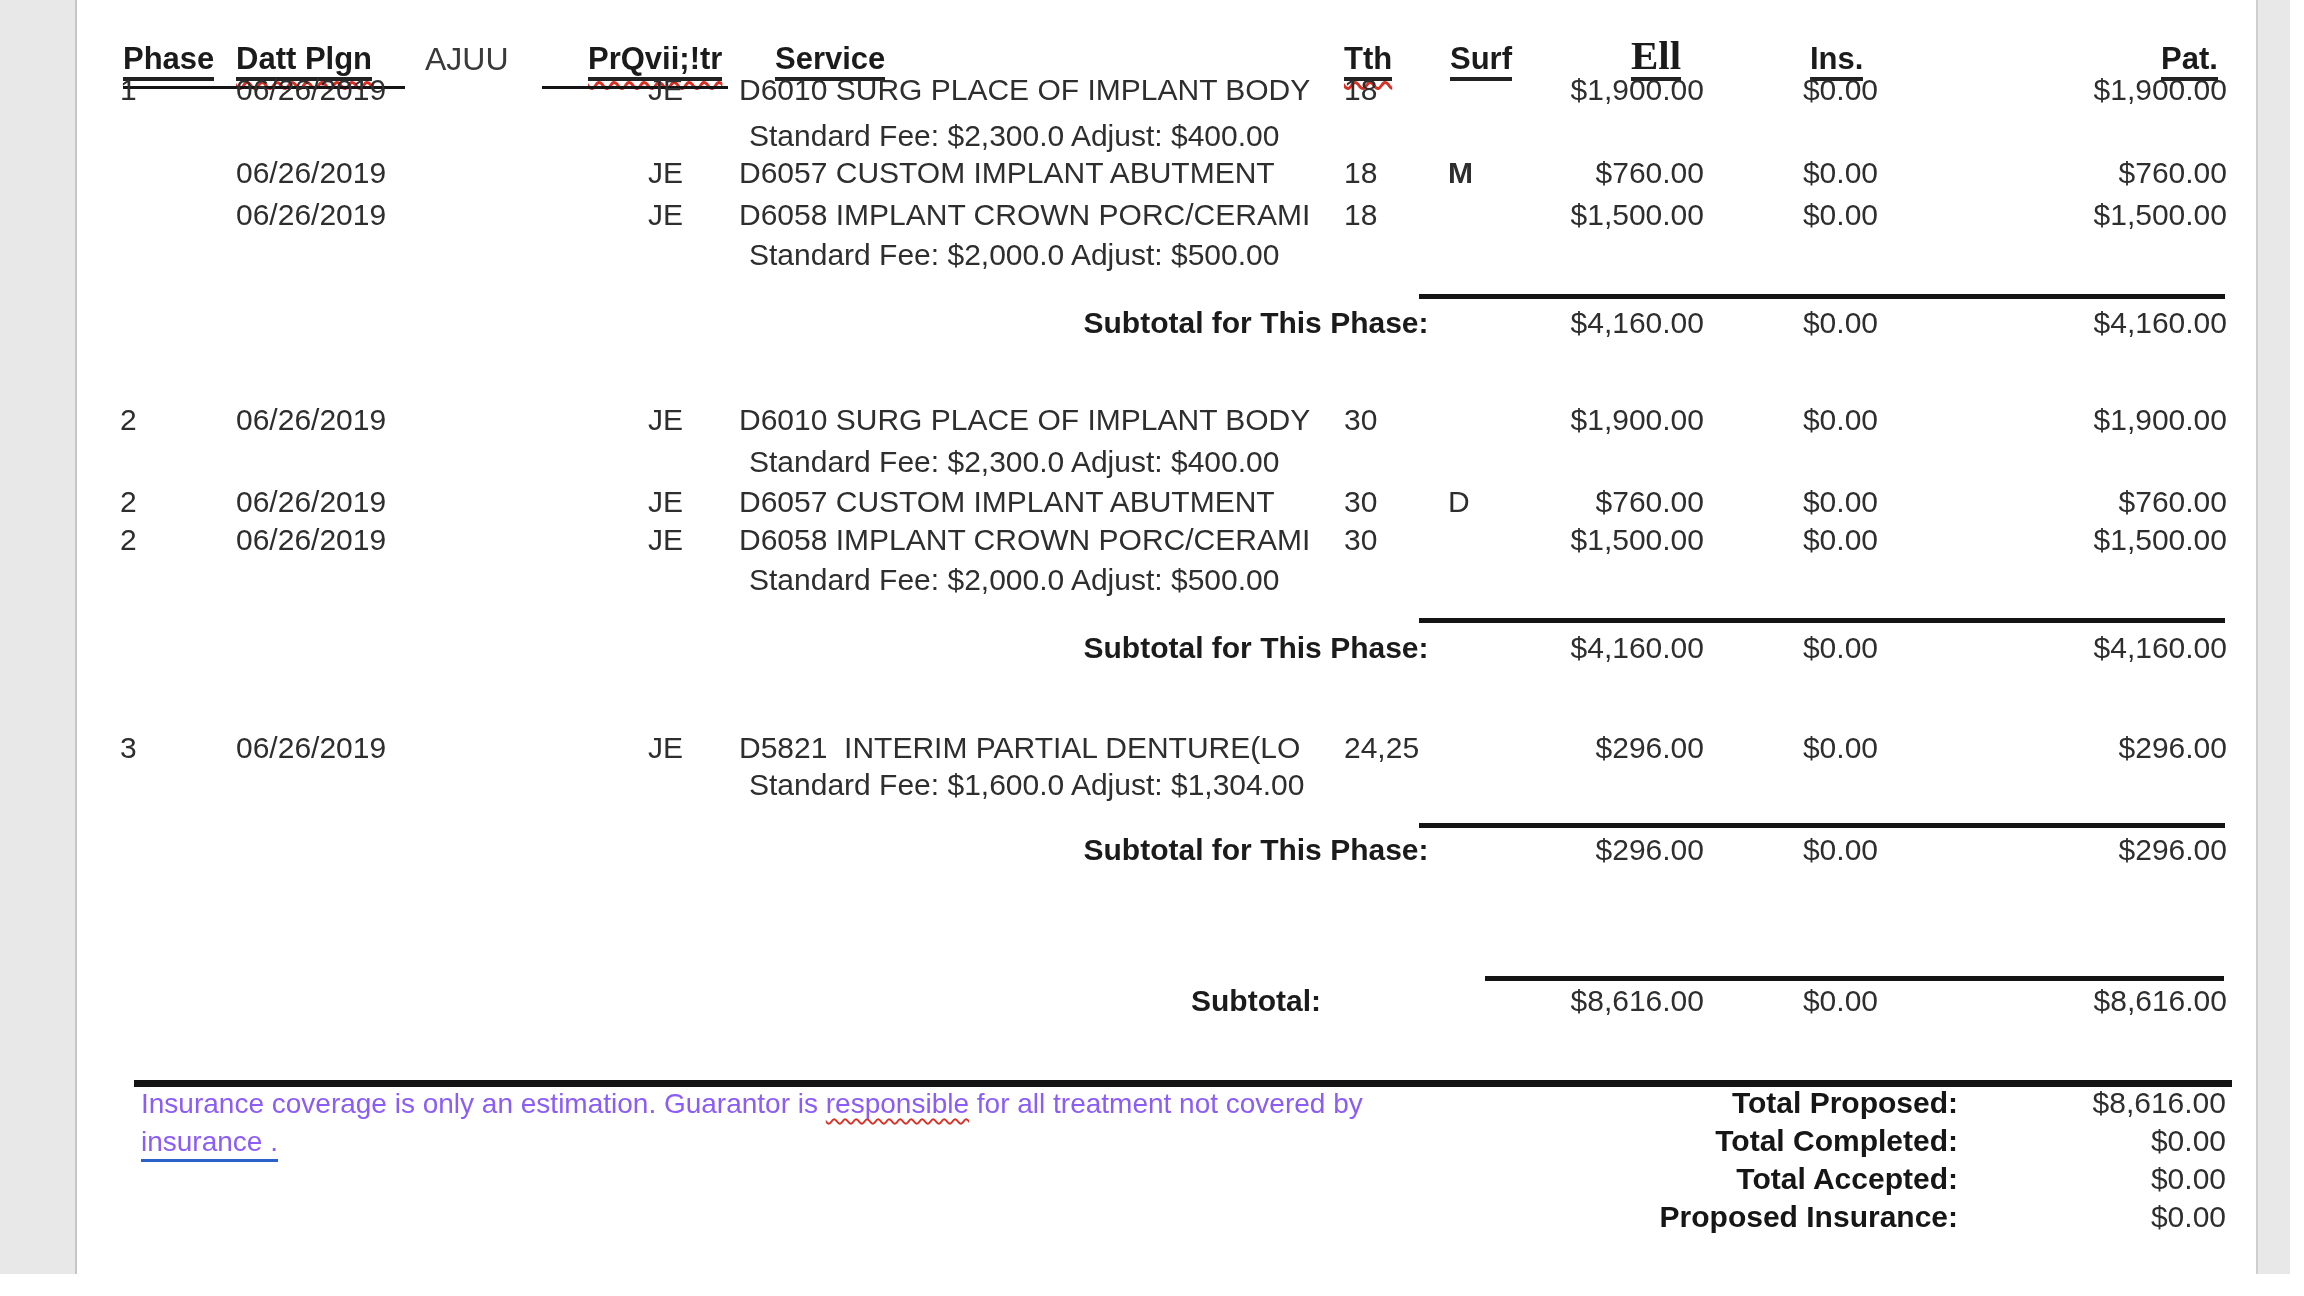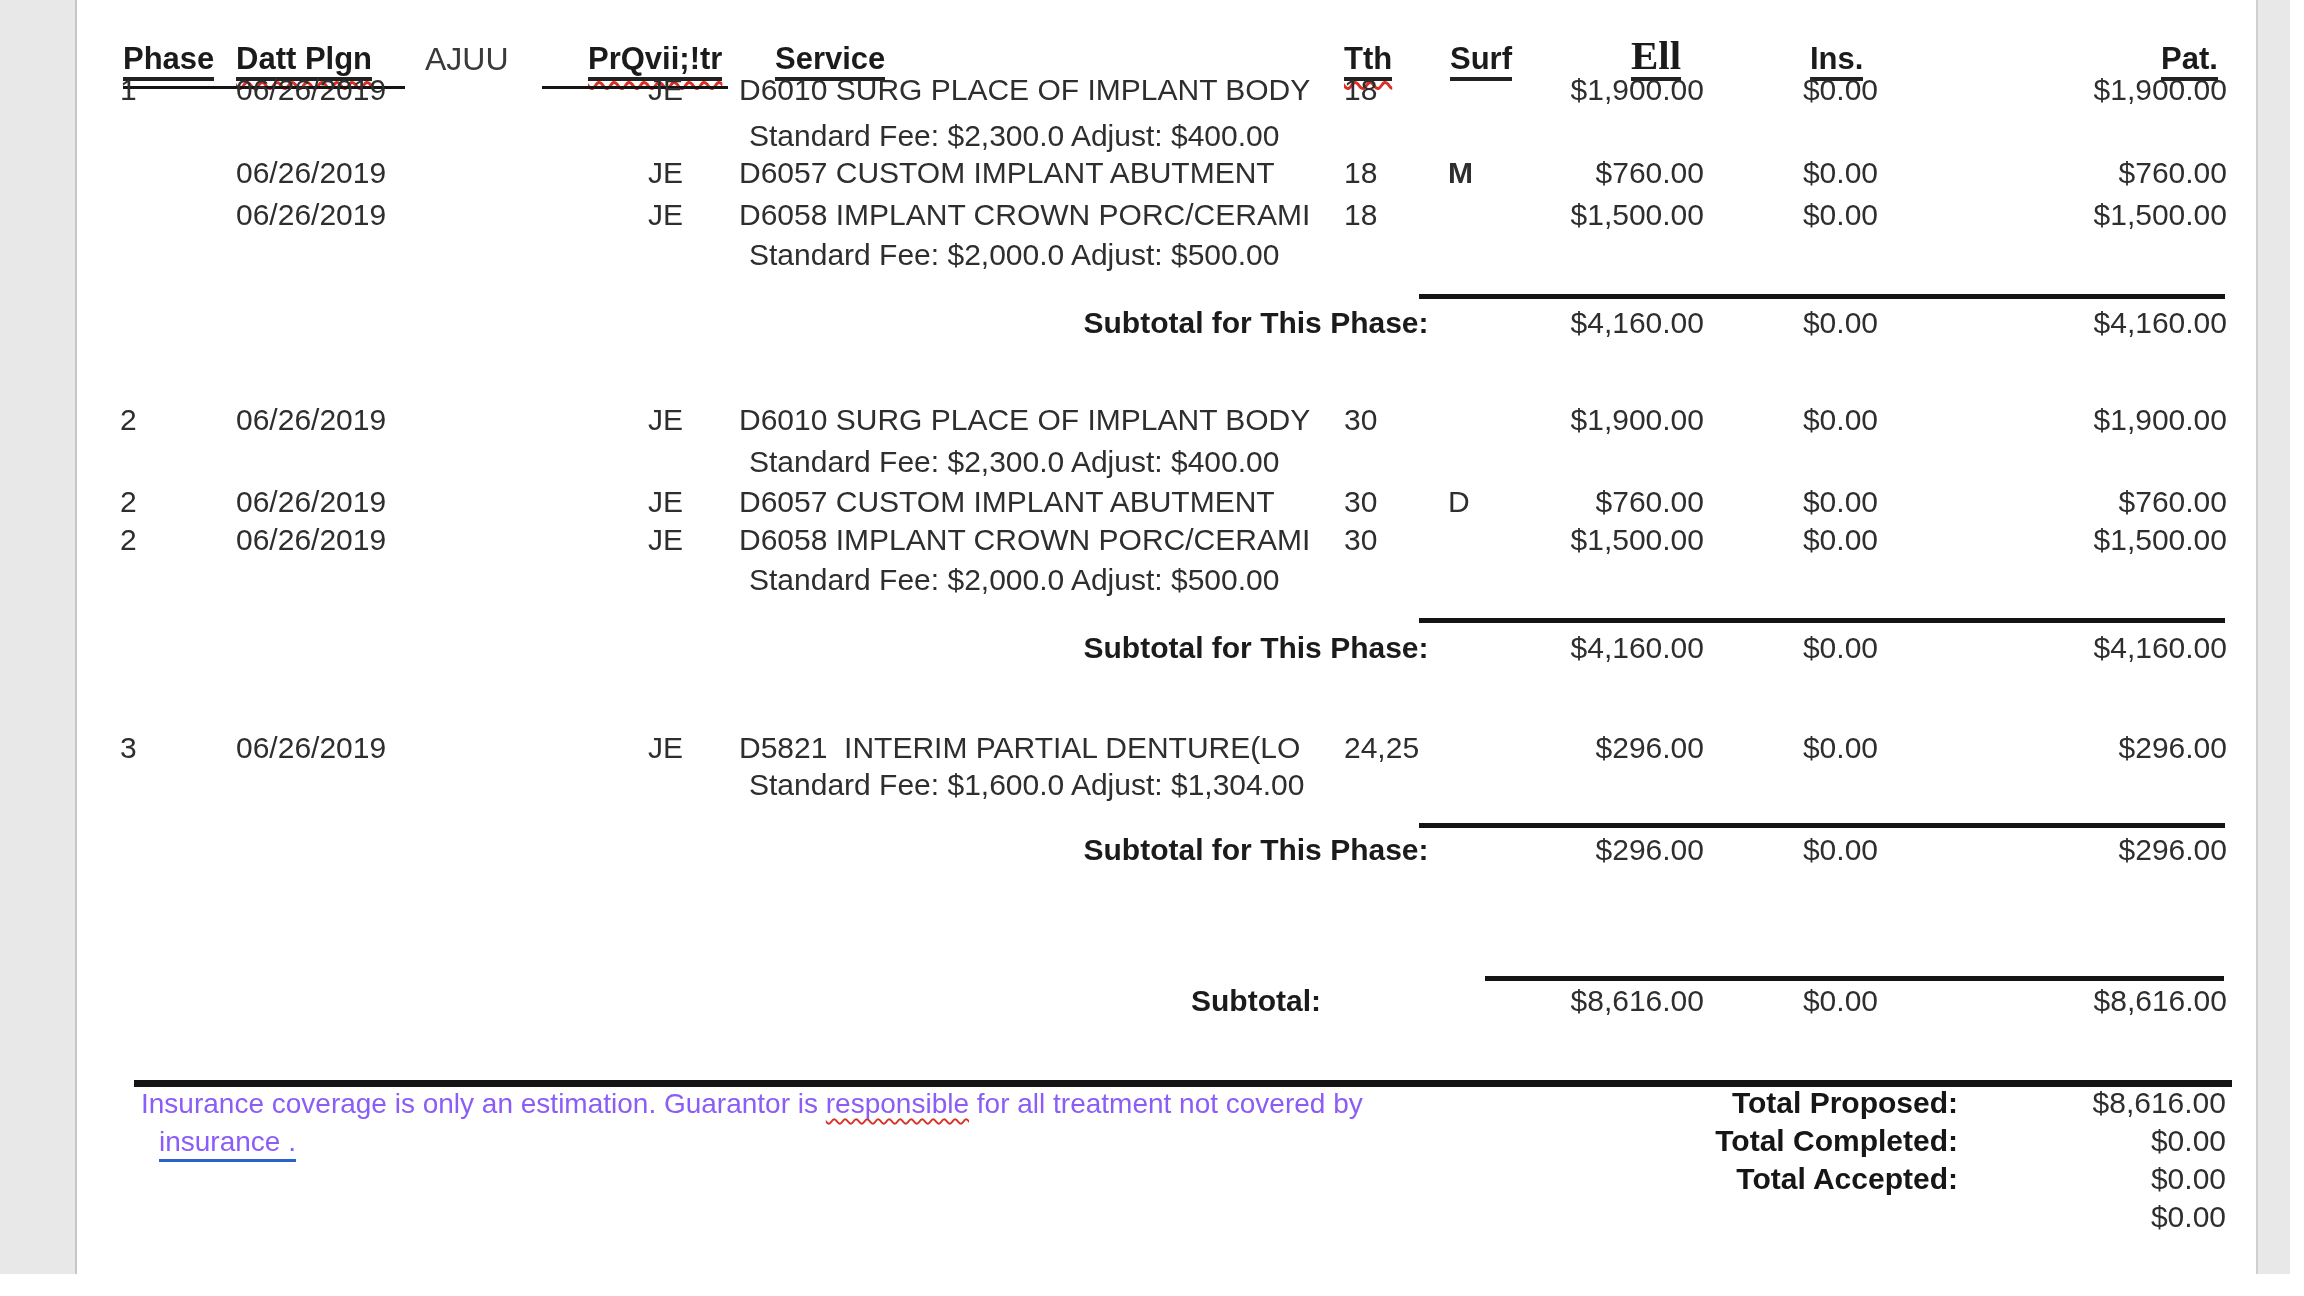--- a/index.html
+++ b/index.html
@@ -39,21 +39,21 @@
   .h-surf{left:1450px;}
   .h-fee{left:1631px;top:-8px;font-family:"Liberation Serif","DejaVu Serif",serif;font-size:41px;line-height:38px;}
   .h-ins{left:1810px;}
   .h-pat{left:2161px;}
 
   .rule{position:absolute;background:#141414;}
 
   
   .foot{position:absolute;left:141px;font-size:28px;line-height:34px;color:#8b5cf6;white-space:pre;}
   .sq2{text-decoration:underline wavy #d93025 2px;text-decoration-skip-ink:none;text-underline-offset:5px;}
-  .ins-link{border-bottom:3px solid #2a62c9;padding-bottom:2px;cursor:pointer;margin-left:18px;}
+  .ins-link{border-bottom:3px solid #2a62c9;padding-bottom:2px;cursor:pointer;}
 
   .t-label{position:absolute;left:1458px;width:500px;text-align:right;font-weight:bold;
            font-size:30px;line-height:36px;color:#161616;white-space:pre;}
   .t-val{position:absolute;left:1926px;width:300px;text-align:right;font-size:30px;line-height:36px;color:#2e2e2e;white-space:pre;}
 </style>
 </head>
 <body>
 
 <div class="screen">
 
@@ -196,15 +196,16 @@
 
   <div class="foot" style="top:1087px"><span>Insurance coverage is only an estimation. Guarantor is </span><span class="sq2">responsible</span><span> for all treatment not covered by</span></div>
   <div class="foot" style="top:1125px"><span class="ins-link">insurance .</span></div>
 
   <div class="t-label" style="top:1085px">Total Proposed:</div>
   <div class="t-val" style="top:1085px">$8,616.00</div>
   <div class="t-label" style="top:1123px">Total Completed:</div>
   <div class="t-val" style="top:1123px">$0.00</div>
   <div class="t-label" style="top:1161px">Total Accepted:</div>
   <div class="t-val" style="top:1161px">$0.00</div>
+  <div class="t-label" style="top:1199px">Proposed Insurance:</div>
   <div class="t-val" style="top:1199px">$0.00</div>
 
 </div>
 
 </body></html>

